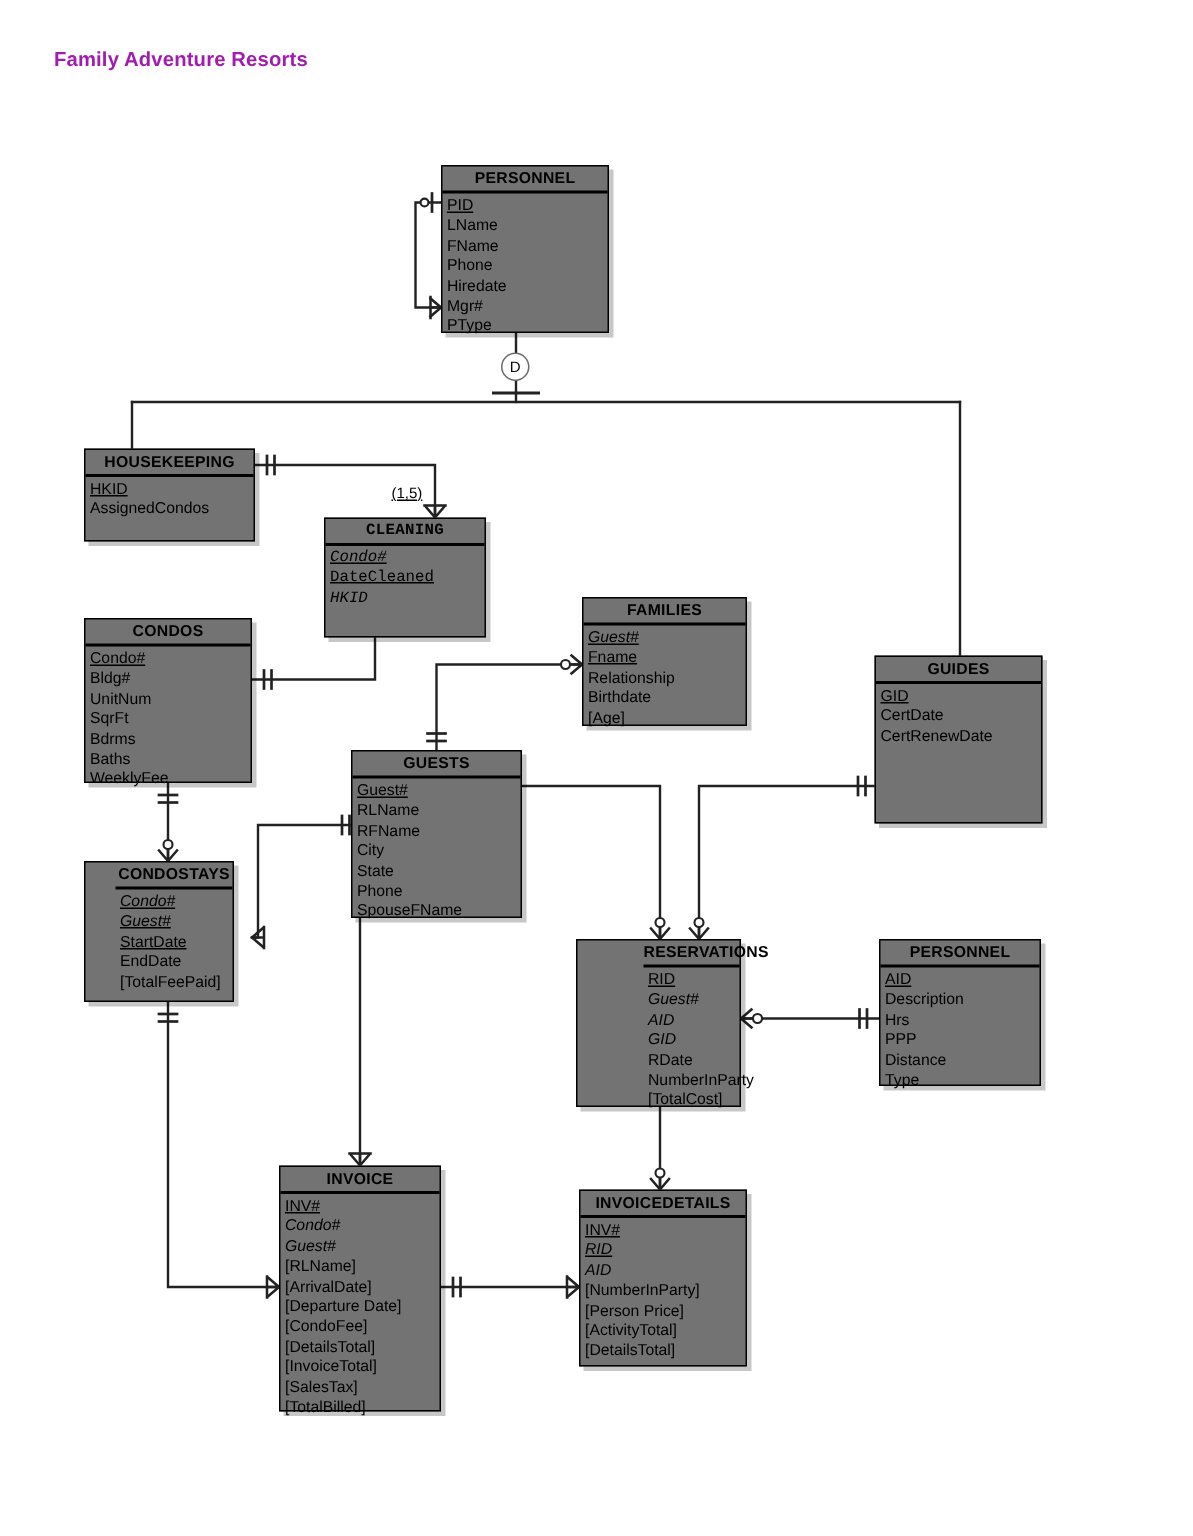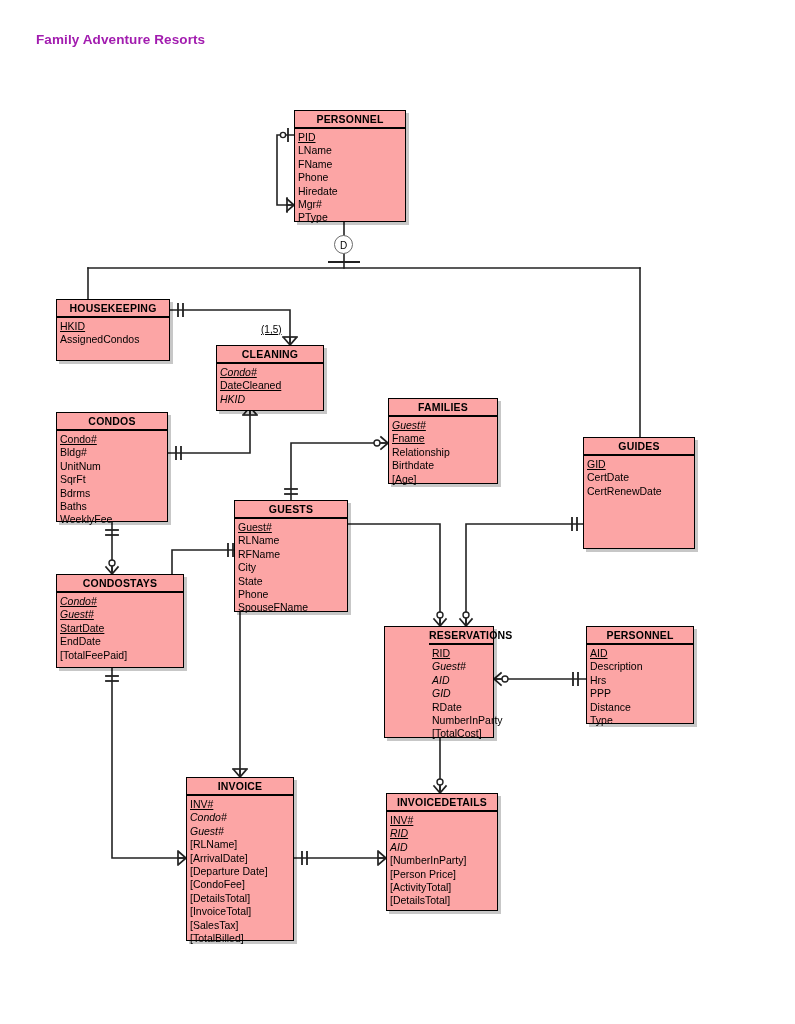--- a/index.html
+++ b/index.html
@@ -31,21 +31,21 @@
   }
   svg.wires {
     position: absolute;
     left: 0; top: 0;
     width: 795px;
     height: 1024px;
     pointer-events: none;
   }
   .entity {
     position: absolute;
-    background: #fca5a5;
+    background: #737373;
     border: 1.6px solid #000;
     box-shadow: 3px 3px 0 rgba(0,0,0,0.22);
     box-sizing: border-box;
   }
   .entity .ent-title {
     text-align: center;
     font-size: 10.5px;
     font-weight: bold;
     letter-spacing: 0.2px;
     padding: 2px 0 2px;
@@ -212,21 +212,21 @@
           <div class="attr ">PType</div>
         </div>
       </div>
       <div class="entity" style="left: 56px; top: 299px; width: 114px; height: 62px;">
         <div class="ent-title">HOUSEKEEPING</div>
         <div class="attrs">
           <div class="attr pk">HKID</div>
           <div class="attr ">AssignedCondos</div>
         </div>
       </div>
-      <div class="entity" style="left: 216px; top: 345px; width: 108px; height: 66px;">
+      <div class="entity" style="left: 216px; top: 345px; width: 108px; height: 80px; font-family: Liberation Mono, monospace;">
         <div class="ent-title">CLEANING</div>
         <div class="attrs">
           <div class="attr pkfk">Condo#</div>
           <div class="attr pk">DateCleaned</div>
           <div class="attr fk">HKID</div>
         </div>
       </div>
       <div class="entity" style="left: 56px; top: 412px; width: 112px; height: 110px;">
         <div class="ent-title">CONDOS</div>
         <div class="attrs">
@@ -262,21 +262,21 @@
         <div class="attrs">
           <div class="attr pk">Guest#</div>
           <div class="attr ">RLName</div>
           <div class="attr ">RFName</div>
           <div class="attr ">City</div>
           <div class="attr ">State</div>
           <div class="attr ">Phone</div>
           <div class="attr ">SpouseFName</div>
         </div>
       </div>
-      <div class="entity" style="left: 56px; top: 574px; width: 128px; height: 94px;">
+      <div class="entity" style="left: 56px; top: 574px; width: 100px; height: 94px; padding-left: 20px;">
         <div class="ent-title">CONDOSTAYS</div>
         <div class="attrs">
           <div class="attr pkfk">Condo#</div>
           <div class="attr pkfk">Guest#</div>
           <div class="attr pk">StartDate</div>
           <div class="attr ">EndDate</div>
           <div class="attr ">[TotalFeePaid]</div>
         </div>
       </div>
       <div class="entity" style="left: 384px; top: 626px; width: 110px; height: 112px; padding-left: 44px;">

